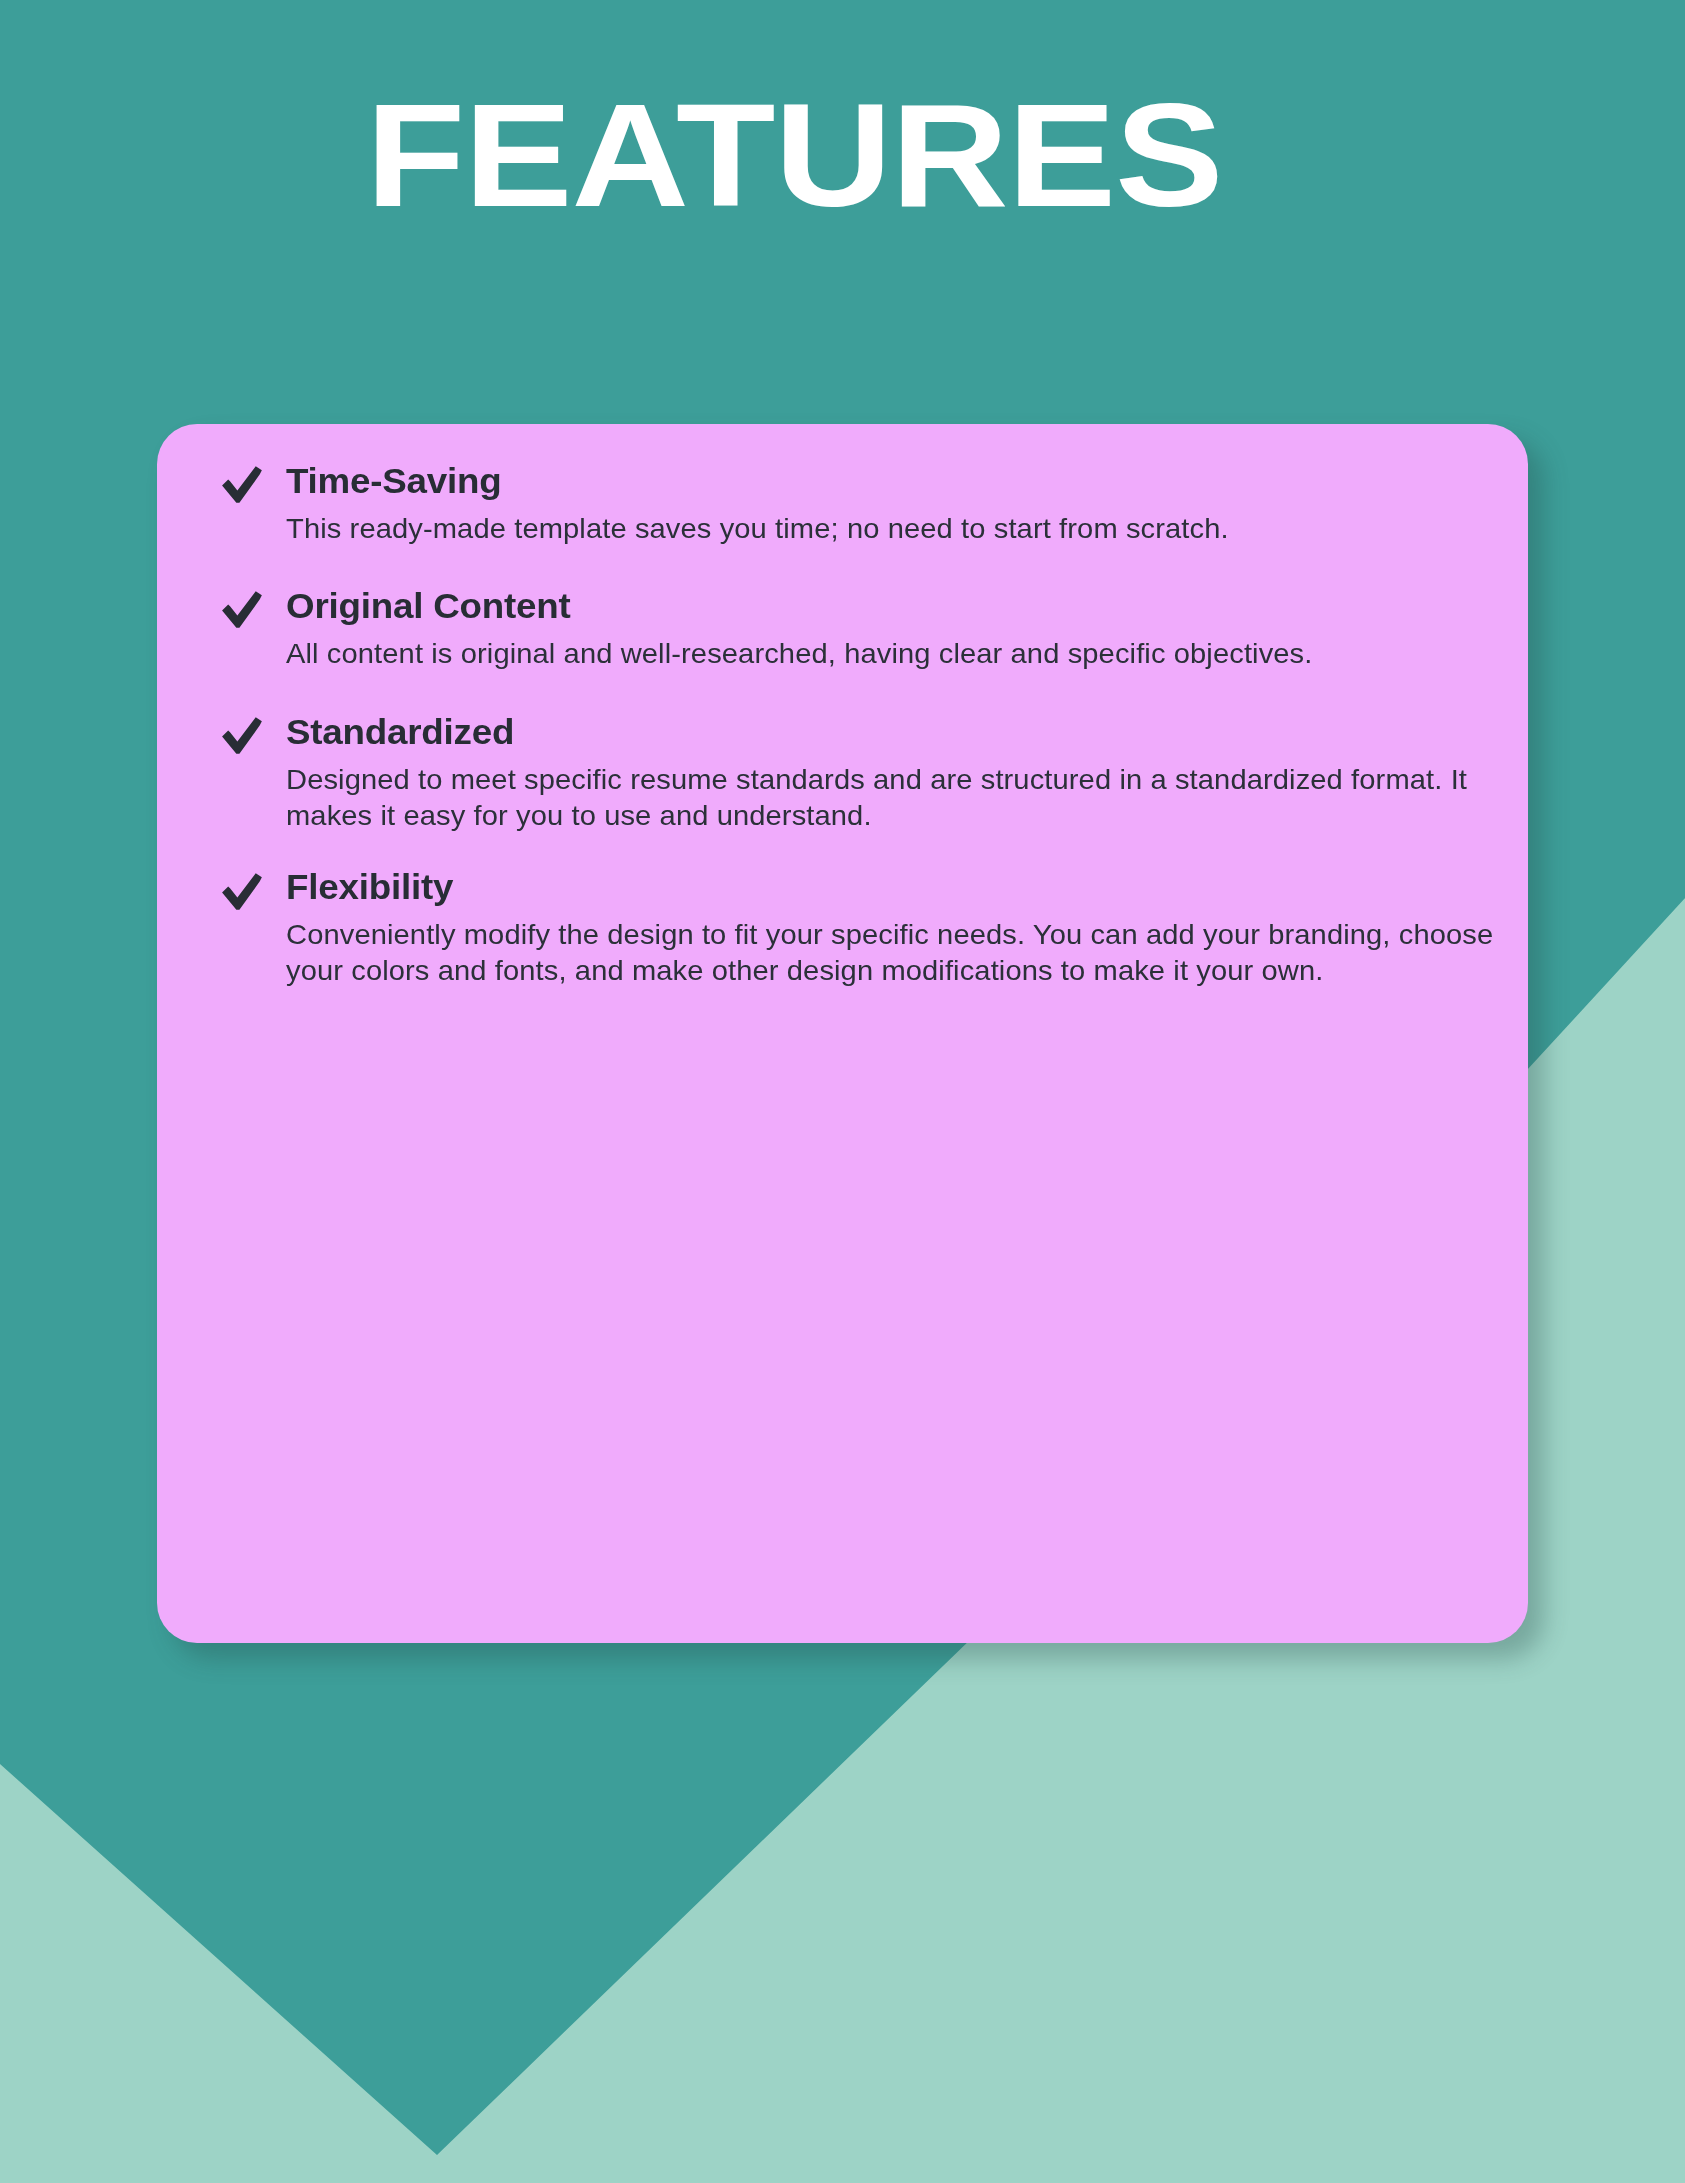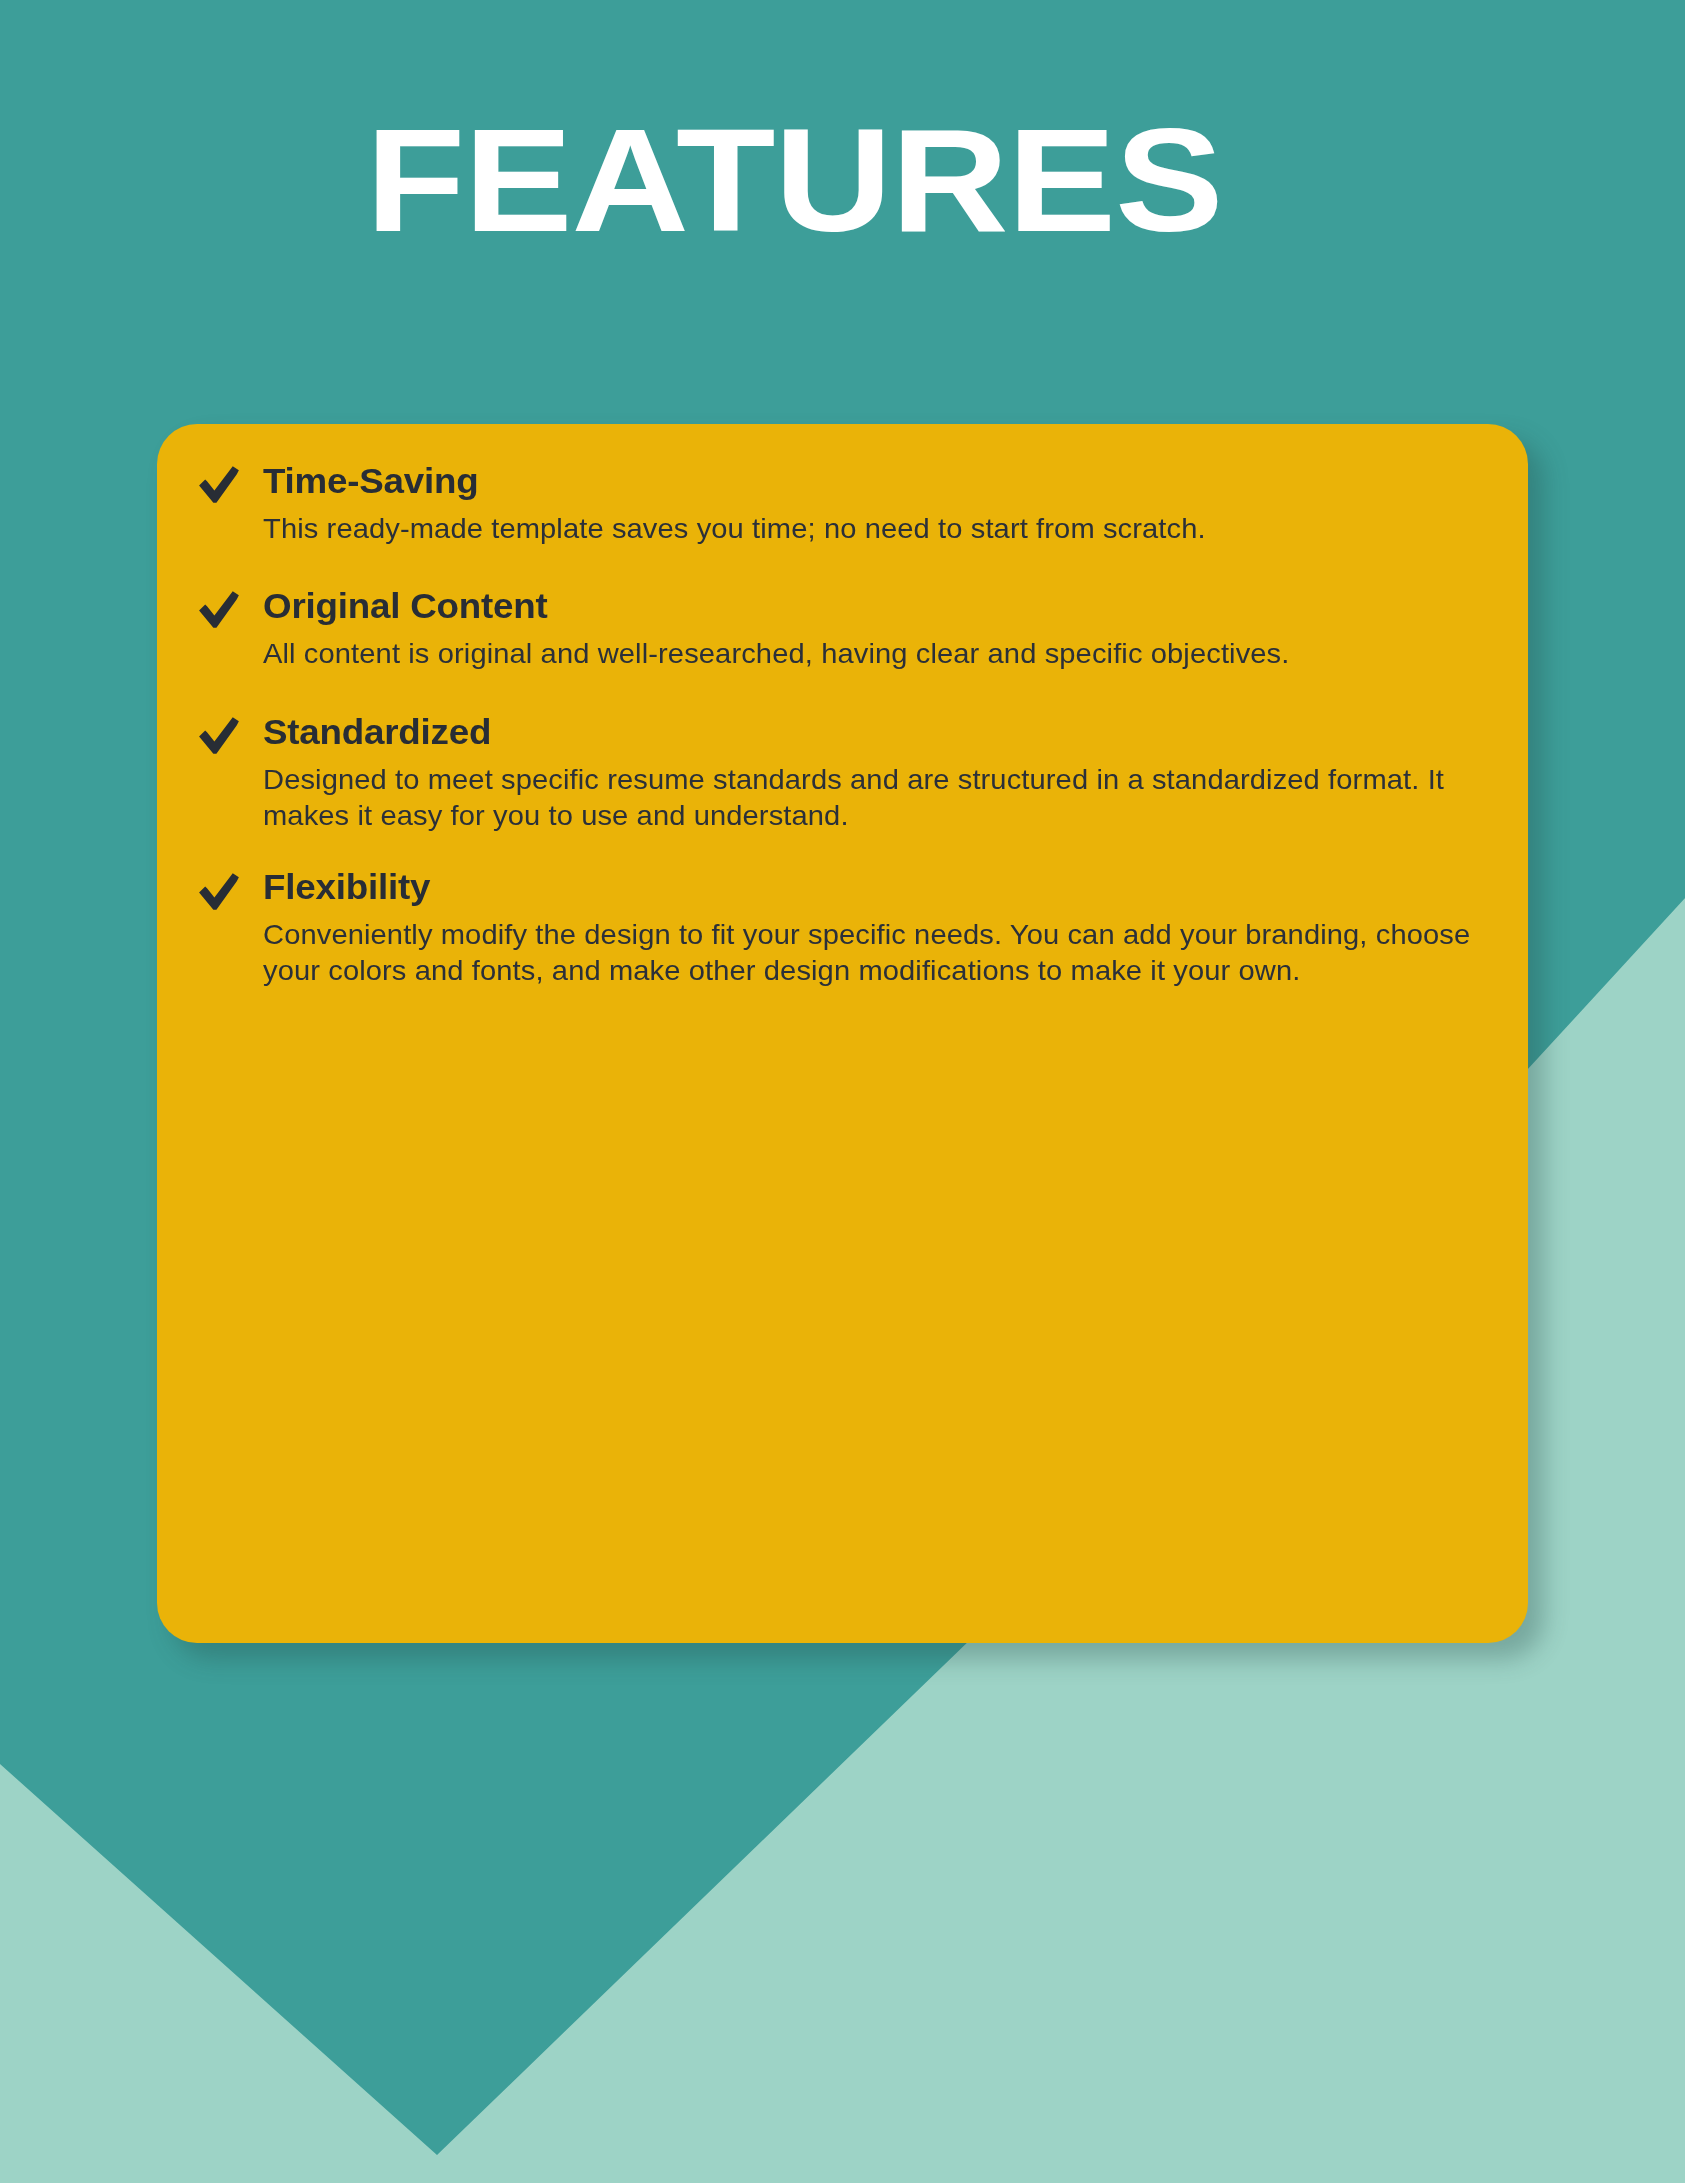--- a/index.html
+++ b/index.html
@@ -31,21 +31,21 @@
       0px 2183px,
       0px 1764px,
       437px 2155px,
       1269px 1351px
     );
   }
 
   
   .title-wrap {
     position:absolute;
-    left:0; top:124px;
+    left:0; top:99px;
     width:1588px;
     text-align:center;
   }
   .title {
     display:inline-block;
     color:#FFFFFF;
     font-family:"Liberation Sans Narrow","Liberation Sans", sans-serif;
     font-weight:700;
     font-size:138px;
     line-height:0.78;
@@ -53,24 +53,24 @@
     transform:scaleX(1.18) scaleY(1.06);
     transform-origin:center top;
     white-space:nowrap;
   }
 
   
   .card {
     position:absolute;
     left:157px; top:424px;
     width:1371px; height:1219px;
-    background:#eab308;
+    background:#f0abfc;
     border-radius:40px;
     box-shadow: 15.6px 15.6px 24px rgba(32,70,66,0.30);
-    padding:39px 55px 32px 32px;
+    padding:39px 55px 32px 55px;
   }
 
   .feature {
     position:relative;
     padding-left:74px;
     margin-bottom:36px;
   }
   .feature:last-child { margin-bottom:0; }
 
   .check-icon {

